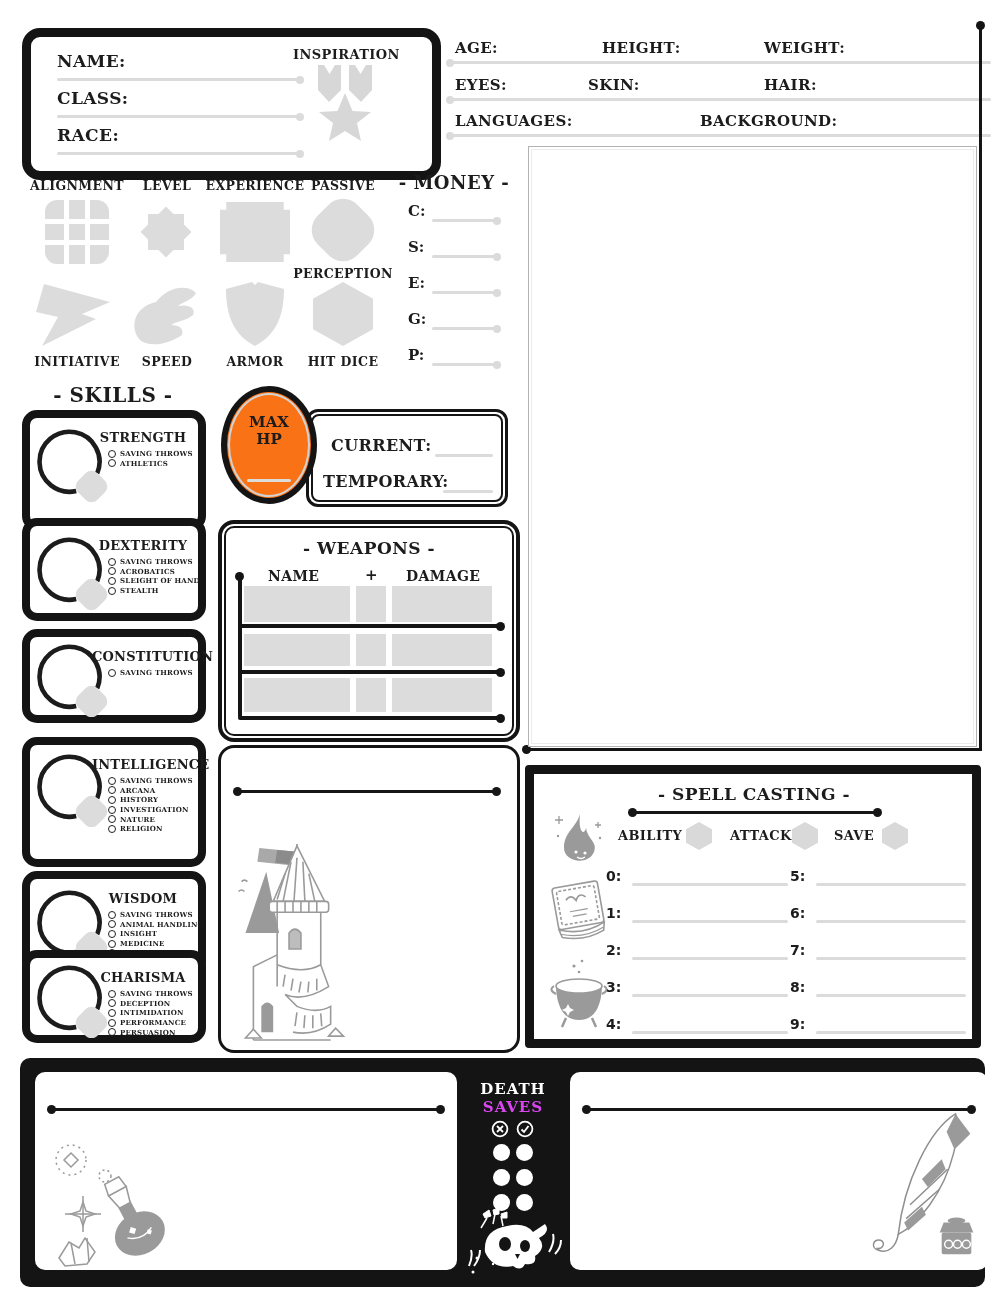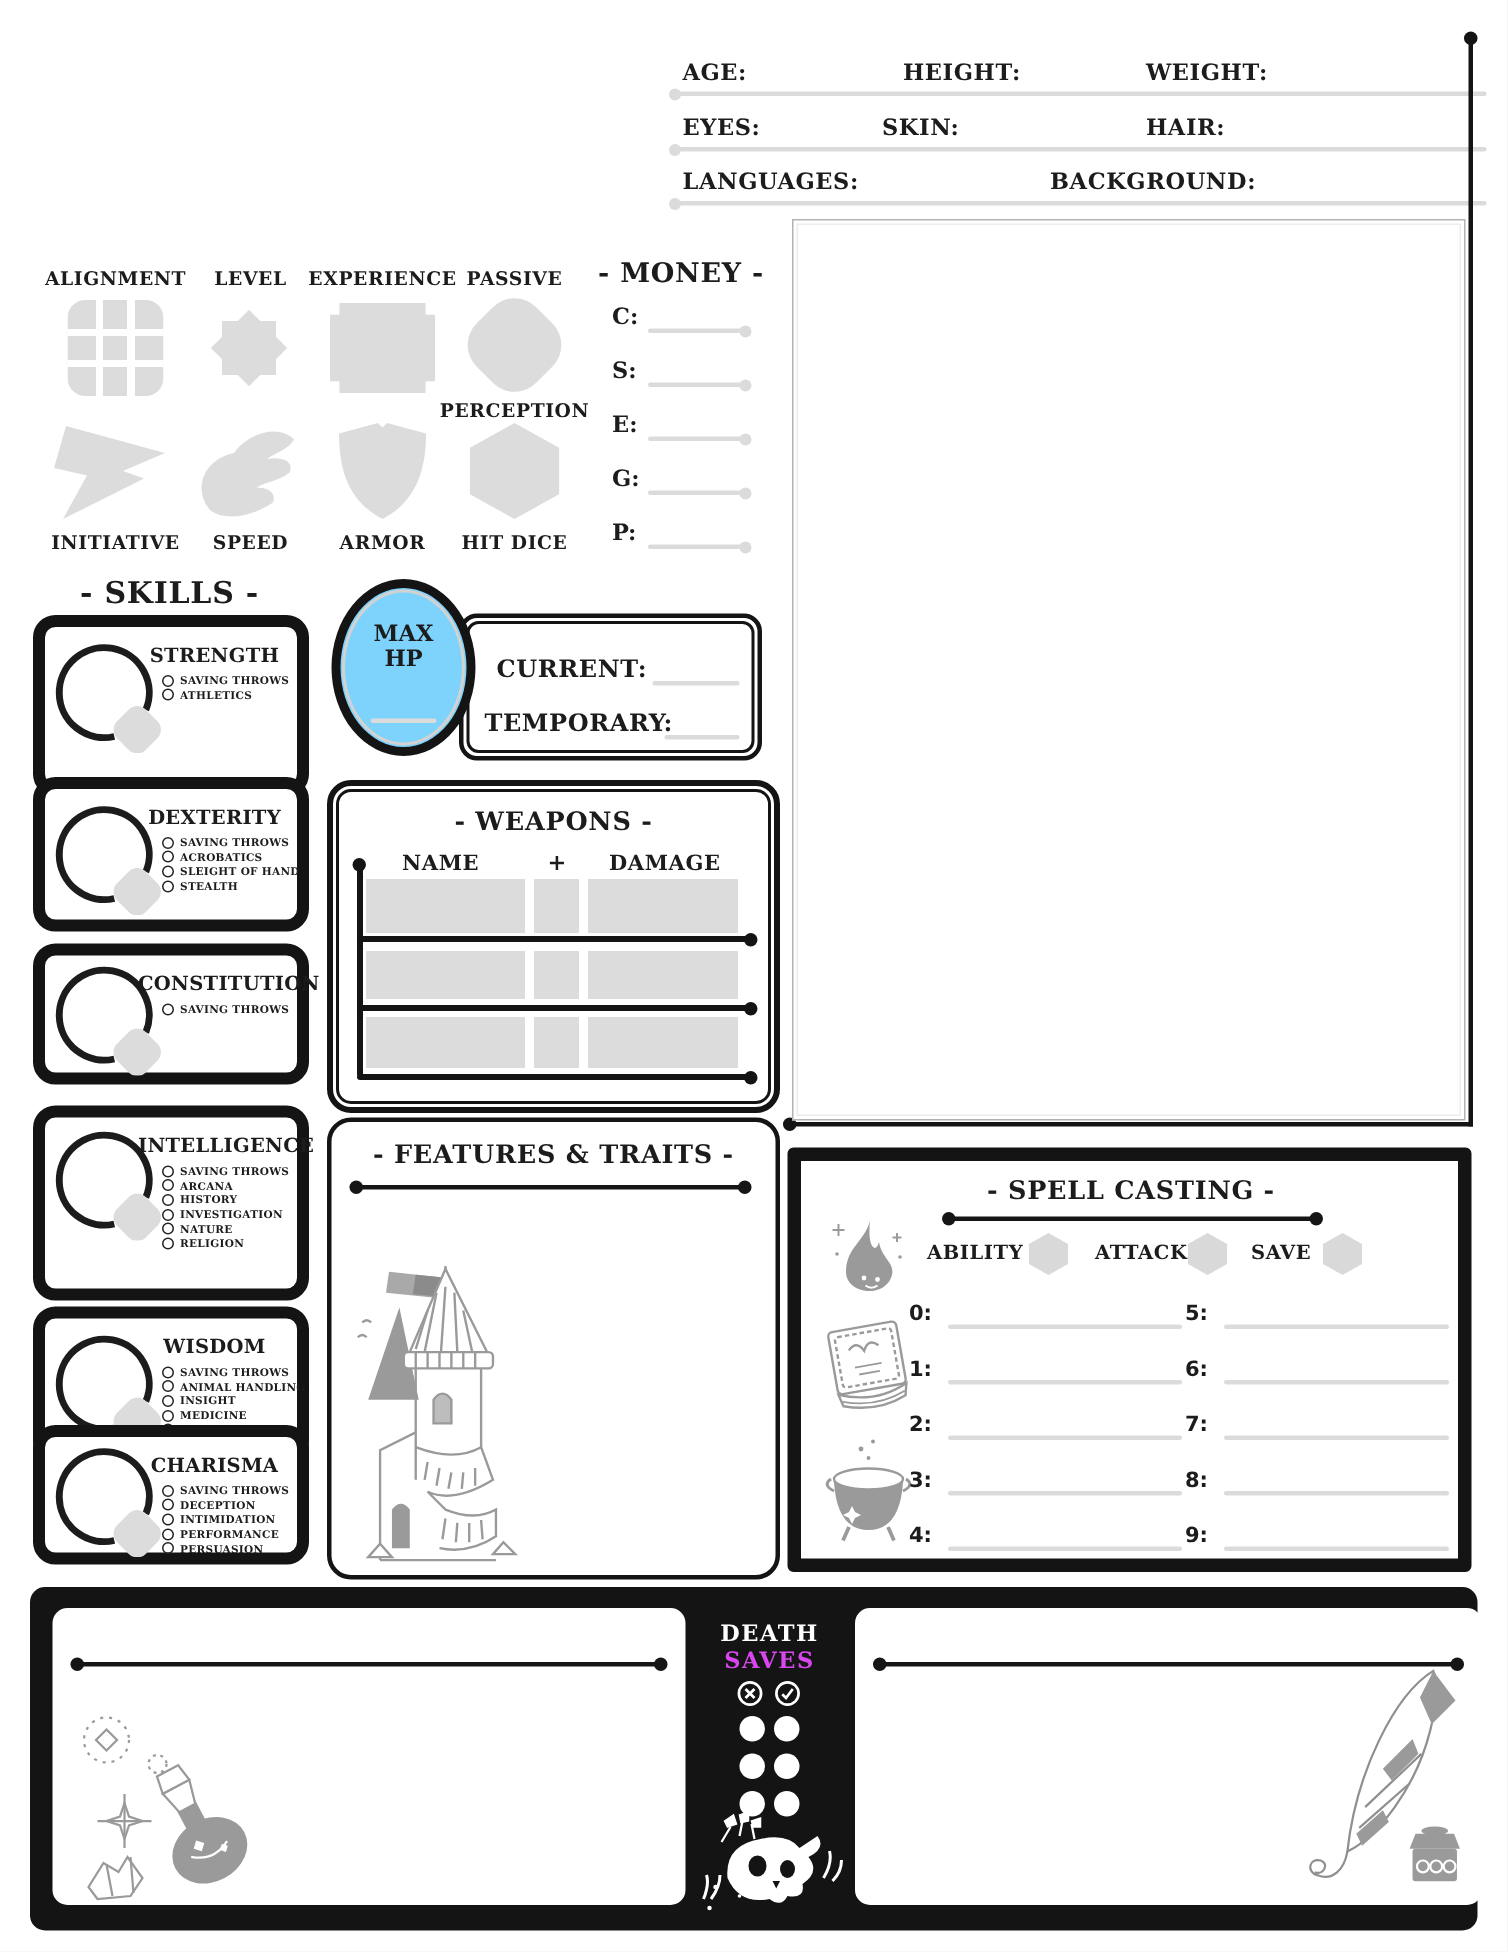--- a/index.html
+++ b/index.html
@@ -29,21 +29,21 @@
   
   .ability-box{position:absolute;left:22px;width:184px;border:8px solid #141414;border-radius:15px;background:#fff;box-sizing:border-box;}
   .ability-name{position:absolute;left:62px;right:4px;top:12px;text-align:center;font-weight:bold;font-size:13px;letter-spacing:.2px;}
   .skill-list{position:absolute;left:78px;top:31px;list-style:none;margin:0;padding:0;}
   .skill-list li{display:flex;align-items:center;height:9.6px;}
   .ring{width:6px;height:6px;border:1.4px solid #222;border-radius:50%;margin-right:4px;flex:0 0 auto;}
   .skill-name{font-size:7px;font-weight:bold;letter-spacing:.2px;white-space:nowrap;}
   
   .hp-rect{left:306px;top:409px;width:196px;height:92px;border:3px solid #141414;border-radius:12px;background:#fff;}
   .hp-rect::before{content:"";position:absolute;inset:2px;border:2px solid #141414;border-radius:8px;}
-  .hp-oval{left:221px;top:386px;width:84px;height:106px;border:6px solid #141414;border-radius:50%;background:#7dd3fc;z-index:2;}
+  .hp-oval{left:221px;top:386px;width:84px;height:106px;border:6px solid #141414;border-radius:50%;background:#f97316;z-index:2;}
   .hp-oval::before{content:"";position:absolute;inset:1px;border:2px solid #d2d2d2;border-radius:50%;}
   
   .weapons-box{left:218px;top:520px;width:294px;height:214px;border:4px solid #141414;border-radius:16px;background:#fff;}
   .weapons-box::before{content:"";position:absolute;inset:2px;border:2px solid #141414;border-radius:10px;}
   .wline{position:absolute;background:#141414;border-radius:2px;}
   .wdot{position:absolute;width:9px;height:9px;background:#141414;border-radius:50%;}
   .wcell{position:absolute;background:#dcdcdc;}
   
   .features-box{left:218px;top:745px;width:296px;height:302px;border:3px solid #141414;border-radius:16px;background:#fff;}
   
@@ -64,20 +64,36 @@
   .money-line{position:absolute;left:36px;top:17px;width:66px;height:3px;background:#dbdbdb;border-radius:2px;}
   .money-line::after{content:"";position:absolute;right:-3px;top:-2.5px;width:8px;height:8px;background:#dbdbdb;border-radius:50%;}
   .bigbox{left:528px;top:146px;width:447px;height:599px;border:1px solid #b3b3b3;background:#fff;}
   .bigbox::before{content:"";position:absolute;inset:2px;border:1px solid #ececec;}
 </style>
 </head>
 <body>
 
 <div class="sheet">
 
+  <div class="abs identity-box">
+    <span class="lbl" style="left:26px;top:14px;font-size:17px;">NAME:</span>
+    <div class="grayline gl-r" style="left:26px;top:41px;width:244px;"></div>
+    <span class="lbl" style="left:26px;top:51px;font-size:17px;">CLASS:</span>
+    <div class="grayline gl-r" style="left:26px;top:78px;width:244px;"></div>
+    <span class="lbl" style="left:26px;top:88px;font-size:17px;">RACE:</span>
+    <div class="grayline gl-r" style="left:26px;top:115px;width:244px;"></div>
+    <span class="lbl" style="left:262px;top:10px;font-size:13px;">INSPIRATION</span>
+    <svg class="abs" style="left:274px;top:28px;" width="80" height="86" viewBox="0 0 80 86">
+      <polygon points="13,0 36,0 36,25 24,37 13,25" fill="#d7d7d7"></polygon>
+      <polygon points="44,0 67,0 67,25 56,37 44,25" fill="#d7d7d7"></polygon>
+      <polygon points="19,0 30,0 24.5,9" fill="#ffffff"></polygon>
+      <polygon points="50,0 61,0 55.5,9" fill="#ffffff"></polygon>
+      <polygon points="40,28 47.5,46 66,47 52,58 56,76 40,66 24,76 28,58 14,47 32.5,46" fill="#d7d7d7"></polygon>
+    </svg>
+  </div>
 
   <div>
     <span class="lbl" style="left:455px;top:39px;font-size:15px;">AGE:</span>
     <span class="lbl" style="left:602px;top:39px;font-size:15px;">HEIGHT:</span>
     <span class="lbl" style="left:764px;top:39px;font-size:15px;">WEIGHT:</span>
     <div class="grayline gl-l" style="left:449px;top:61px;width:542px;"></div>
 
     <span class="lbl" style="left:455px;top:76px;font-size:15px;">EYES:</span>
     <span class="lbl" style="left:588px;top:76px;font-size:15px;">SKIN:</span>
     <span class="lbl" style="left:764px;top:76px;font-size:15px;">HAIR:</span>
@@ -356,21 +372,20 @@
     <div class="wdot" style="left:274px;top:144px;"></div>
 
     <div class="wcell" style="left:22px;top:154px;width:106px;height:34px;"></div>
     <div class="wcell" style="left:134px;top:154px;width:30px;height:34px;"></div>
     <div class="wcell" style="left:170px;top:154px;width:100px;height:34px;"></div>
     <div class="wline" style="left:16px;top:192px;width:262px;height:4px;"></div>
     <div class="wdot" style="left:274px;top:190px;"></div>
   </div>
 
   <div class="abs features-box">
-    <div class="section-title" style="left:0;top:12px;width:100%;text-align:center;font-size:17px;">- FEATURES &amp; TRAITS -</div>
     <div class="dotline" style="left:16px;top:42px;width:260px;"></div>
     <svg class="abs" style="left:12px;bottom:4px;" width="120" height="208" viewBox="0 0 120 210">
       <g stroke="#9a9a9a" fill="none" stroke-width="1.6">
         <line x1="64" y1="6" x2="64" y2="34"></line>
         <polygon points="26,10 64,14 62,28 24,24" fill="#a9a9a9" stroke="none"></polygon>
         <polygon points="44,12 64,14 63,27 42,25" fill="#8b8b8b" stroke="none"></polygon>
         <path d="M8,44 q3,-3 6,0 M5,54 q3,-3 6,0"></path>
         <polygon points="64,8 40,64 92,64" fill="#ffffff"></polygon>
         <line x1="58" y1="24" x2="50" y2="64"></line>
         <line x1="64" y1="20" x2="61" y2="64"></line>

